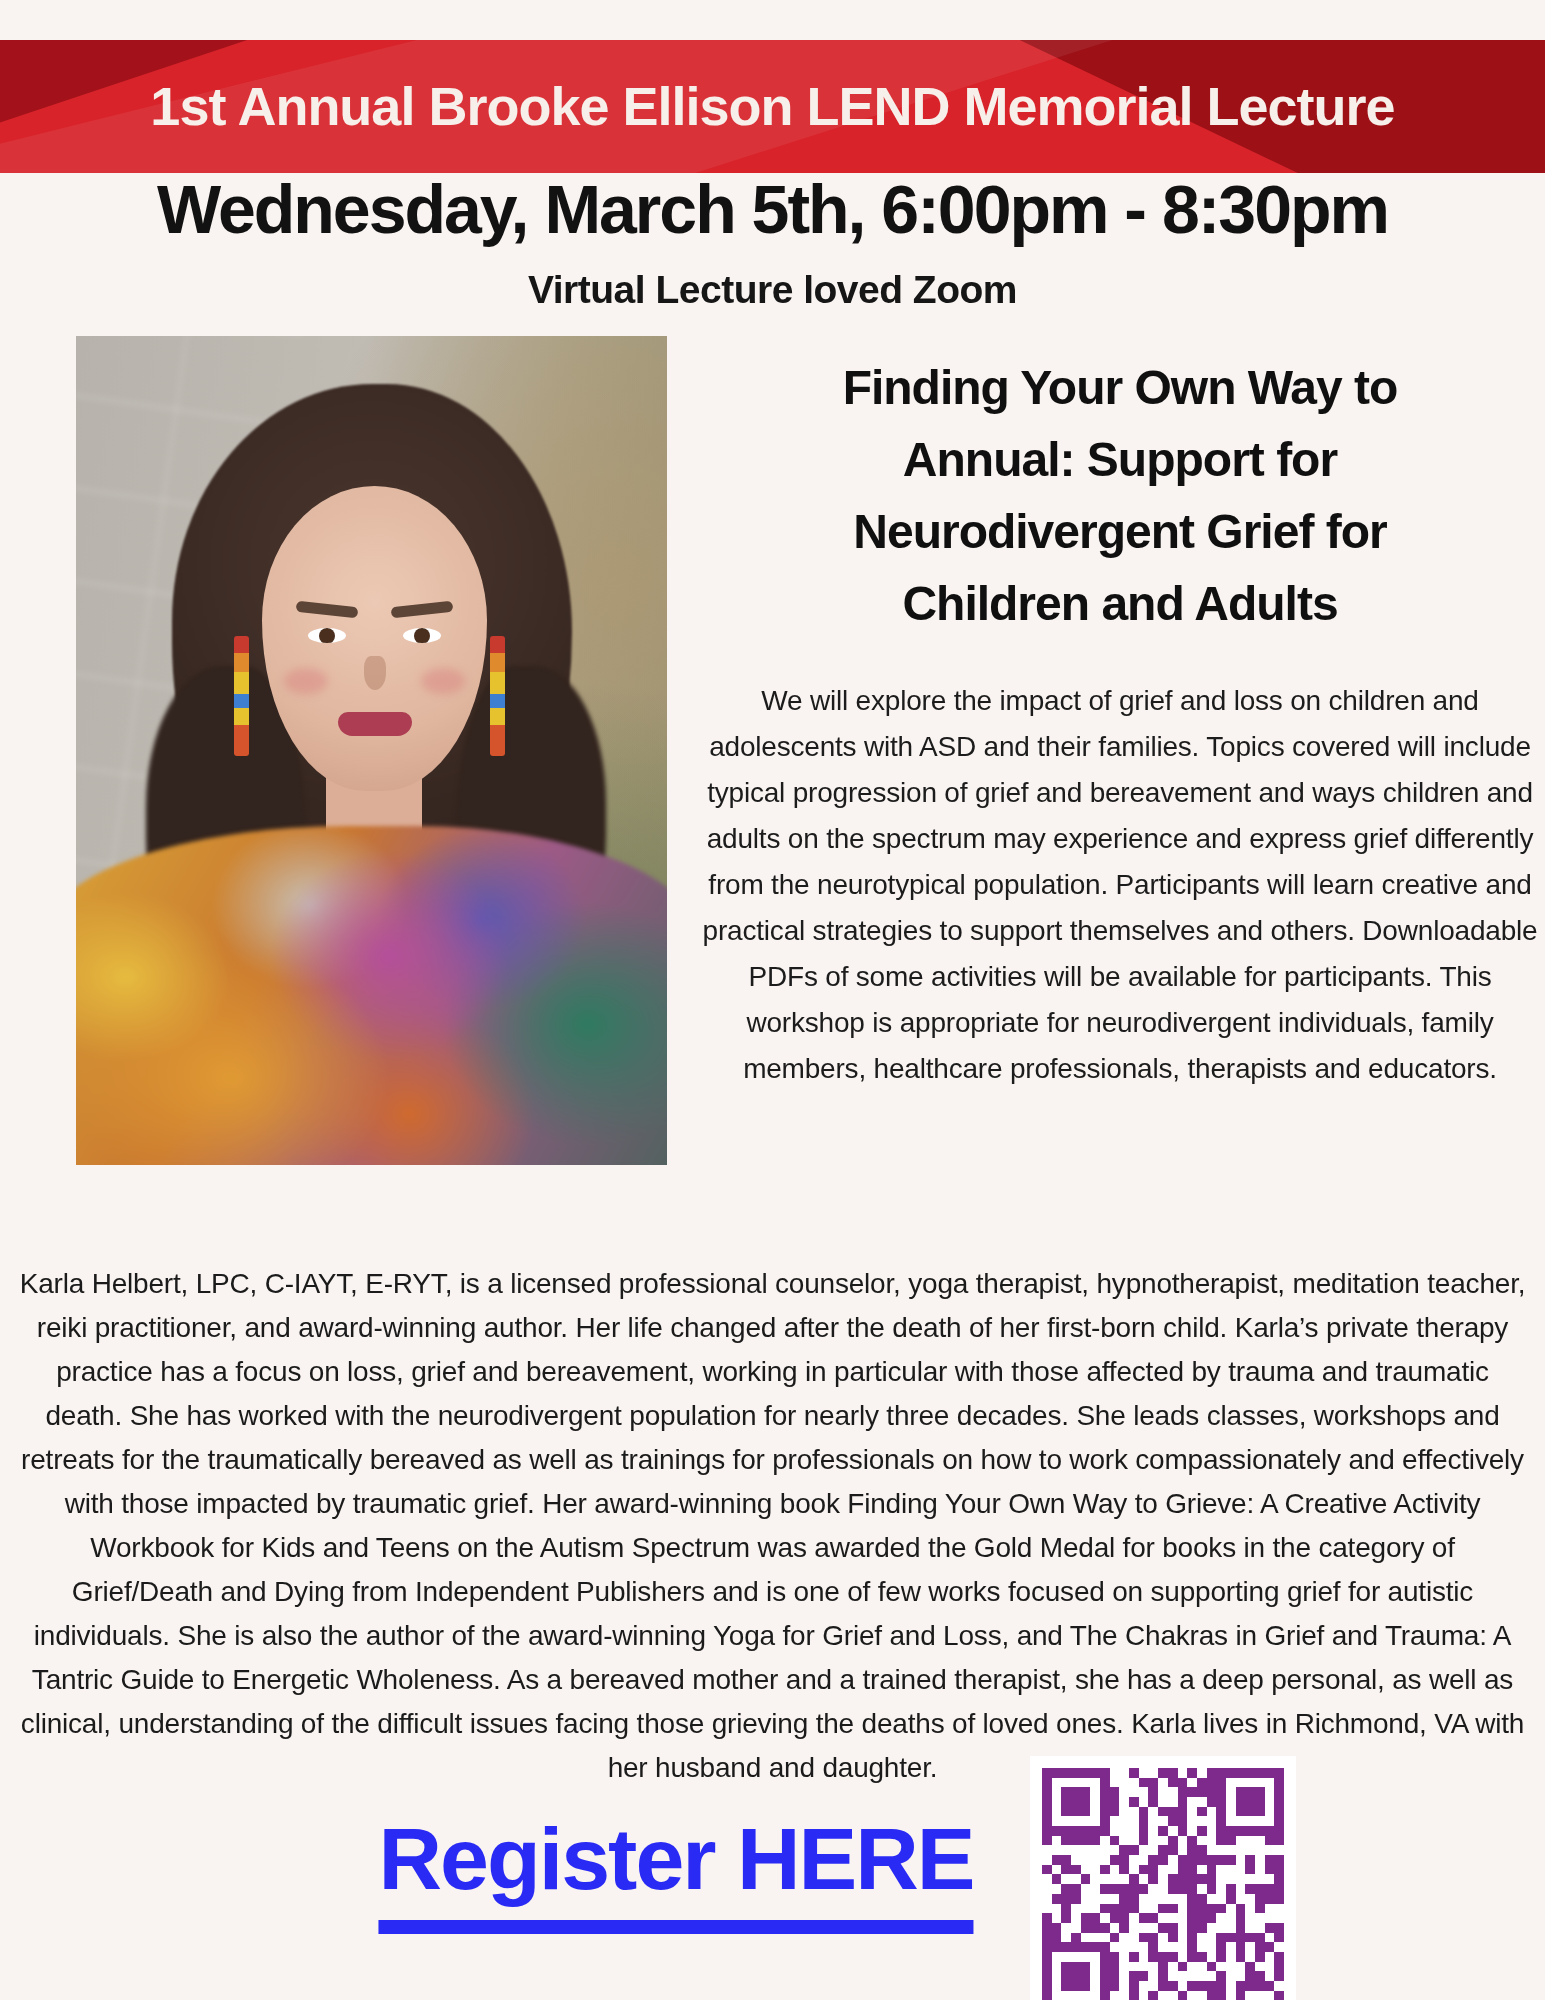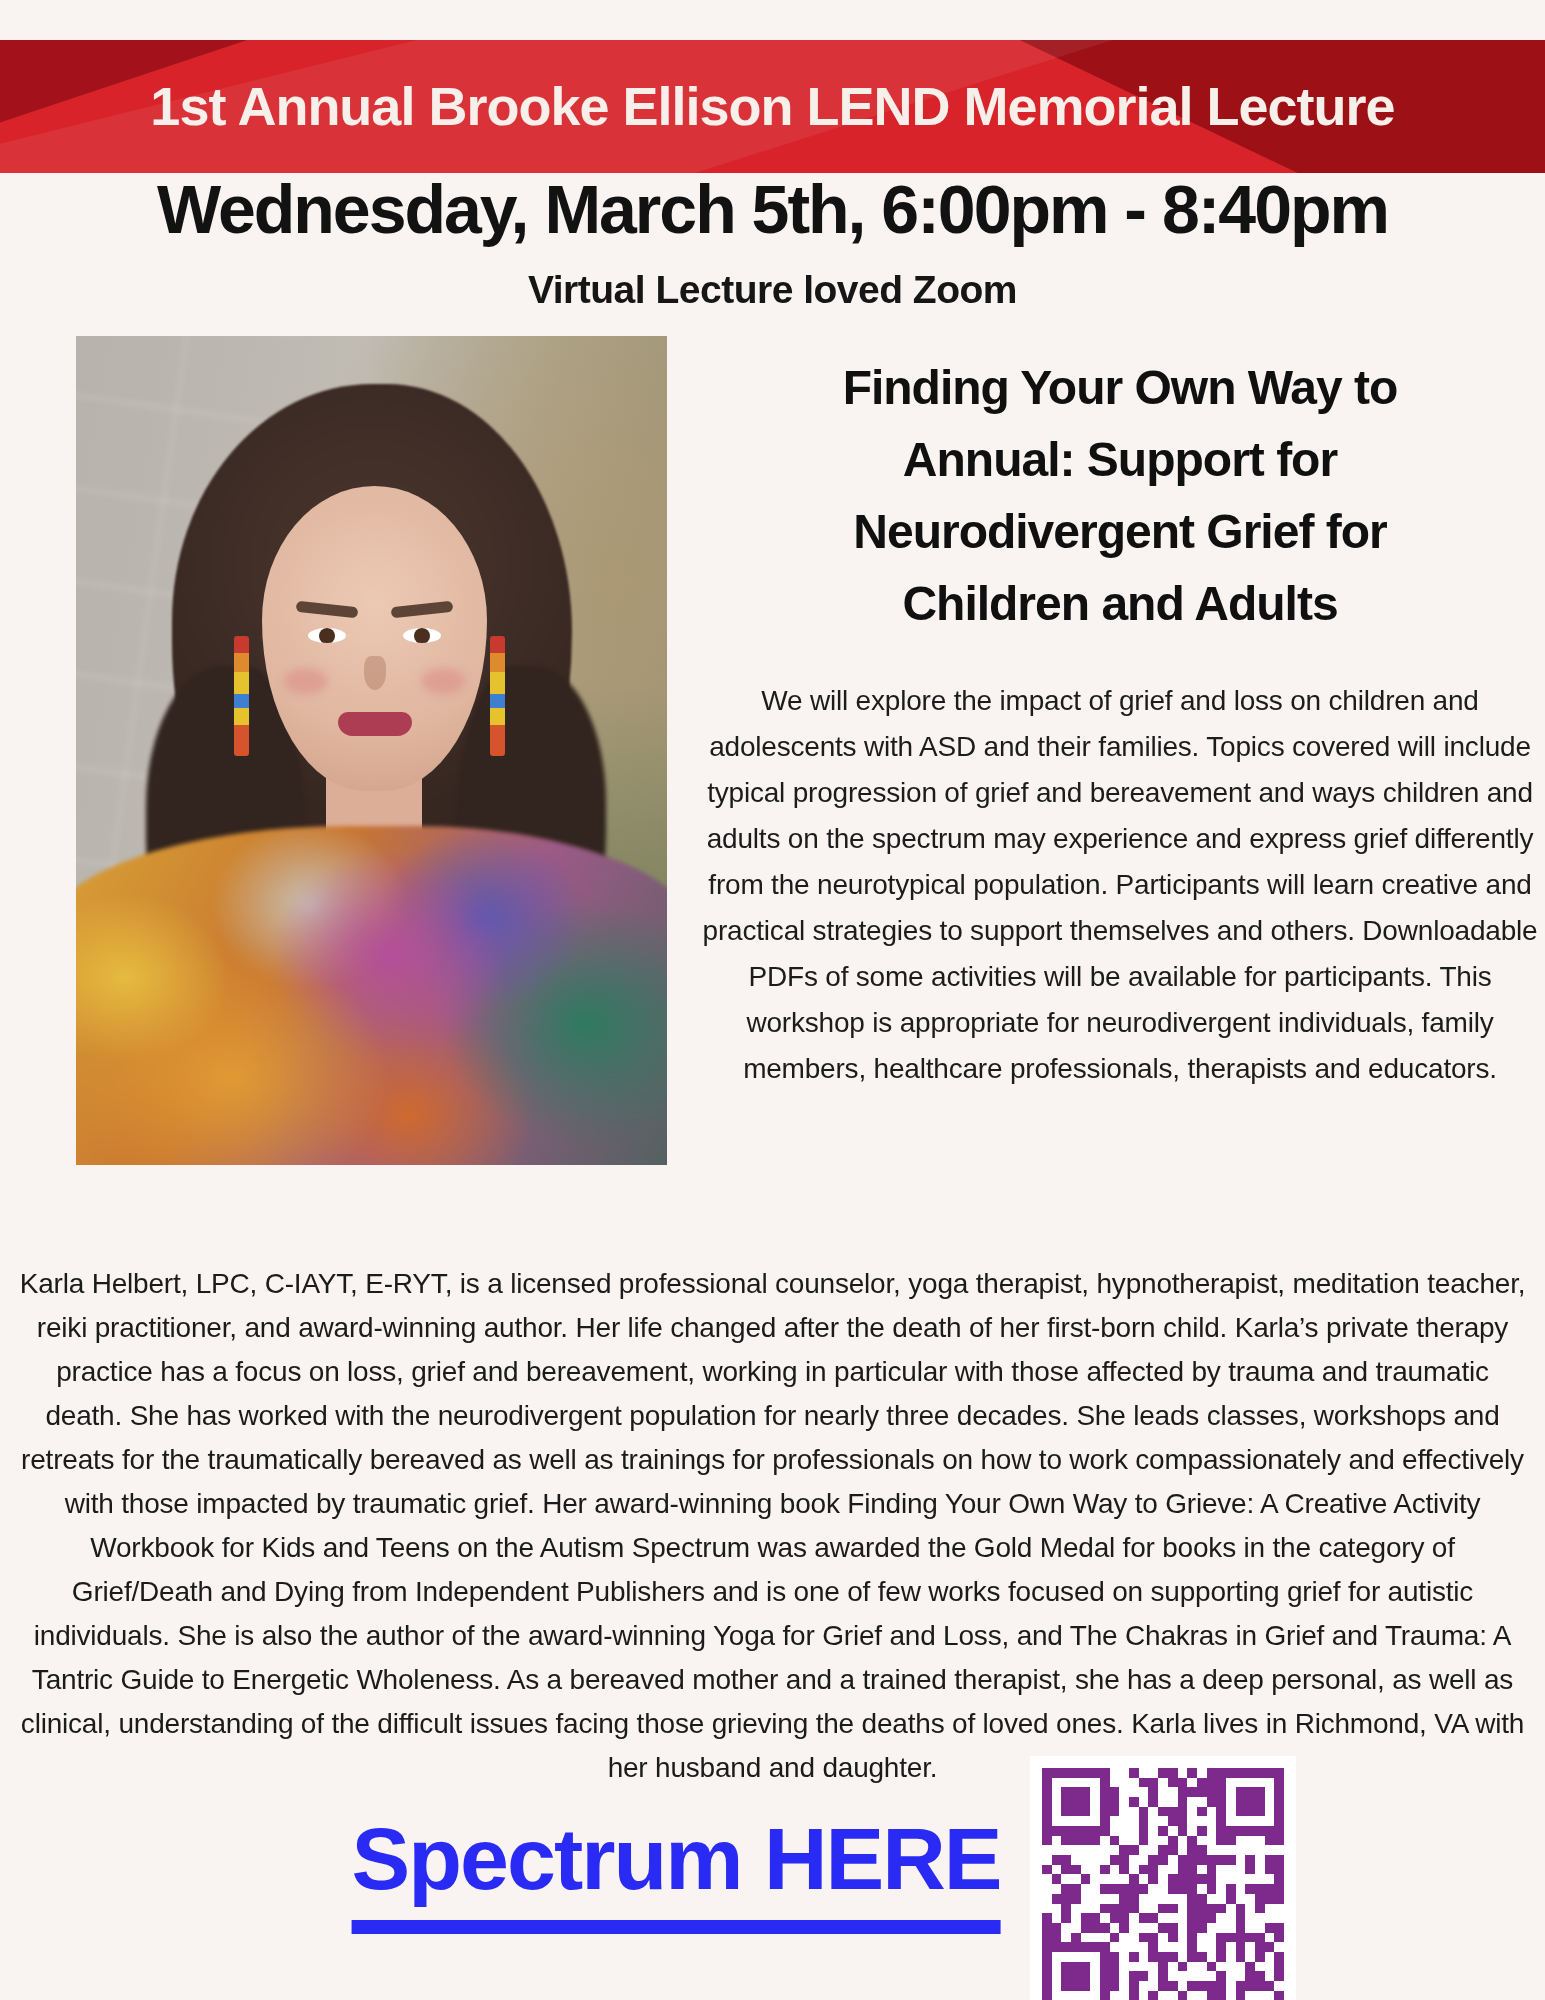--- a/index.html
+++ b/index.html
@@ -116,21 +116,21 @@
 
 <div class="page">
 
   <div class="banner">
     <div class="shade-tl"></div>
     <div class="shade-right"></div>
     <div class="sheen"></div>
     <div class="banner-title">1st Annual Brooke Ellison LEND Memorial Lecture</div>
   </div>
 
-  <div class="date-line">Wednesday, March 5th, 6:00pm - 8:40pm</div>
+  <div class="date-line">Wednesday, March 5th, 6:00pm - 8:30pm</div>
   <div class="format-line">Virtual Lecture loved Zoom</div>
 
   <div class="photo">
     <div class="bricks"></div>
     <div class="hair"></div>
     <div class="hair-lobe-l"></div>
     <div class="hair-lobe-r"></div>
     <div class="neck"></div>
     <div class="face">
       <div class="brow l"></div>
@@ -152,21 +152,21 @@
   </div>
 
   <div class="right-col">
     <div class="talk-title">Finding Your Own Way to Annual: Support for Neurodivergent Grief for Children and Adults</div>
     <div class="talk-desc">We will explore the impact of grief and loss on children and adolescents with ASD and their families. Topics covered will include typical progression of grief and bereavement and ways children and adults on the spectrum may experience and express grief differently from the neurotypical population. Participants will learn creative and practical strategies to support themselves and others. Downloadable PDFs of some activities will be available for participants. This workshop is appropriate for neurodivergent individuals, family members, healthcare professionals, therapists and educators.</div>
   </div>
 
   <div class="speaker-bio">Karla Helbert, LPC, C-IAYT, E-RYT, is a licensed professional counselor, yoga therapist, hypnotherapist, meditation teacher, reiki practitioner, and award-winning author. Her life changed after the death of her first-born child. Karla’s private therapy practice has a focus on loss, grief and bereavement, working in particular with those affected by trauma and traumatic death. She has worked with the neurodivergent population for nearly three decades. She leads classes, workshops and retreats for the traumatically bereaved as well as trainings for professionals on how to work compassionately and effectively with those impacted by traumatic grief. Her award-winning book Finding Your Own Way to Grieve: A Creative Activity Workbook for Kids and Teens on the Autism Spectrum was awarded the Gold Medal for books in the category of Grief/Death and Dying from Independent Publishers and is one of few works focused on supporting grief for autistic individuals. She is also the author of the award-winning Yoga for Grief and Loss, and The Chakras in Grief and Trauma: A Tantric Guide to Energetic Wholeness. As a bereaved mother and a trained therapist, she has a deep personal, as well as clinical, understanding of the difficult issues facing those grieving the deaths of loved ones. Karla lives in Richmond, VA with her husband and daughter.</div>
 
   <div class="register-wrap">
-    <a class="register-link">Spectrum HERE</a>
+    <a class="register-link">Register HERE</a>
   </div>
 
   <div class="qr-box">
     <div class="qr-grid" id="qr-grid">
         <div style="background: rgb(126, 42, 140);"></div>
         <div style="background: rgb(126, 42, 140);"></div>
         <div style="background: rgb(126, 42, 140);"></div>
         <div style="background: rgb(126, 42, 140);"></div>
         <div style="background: rgb(126, 42, 140);"></div>
         <div style="background: rgb(126, 42, 140);"></div>

